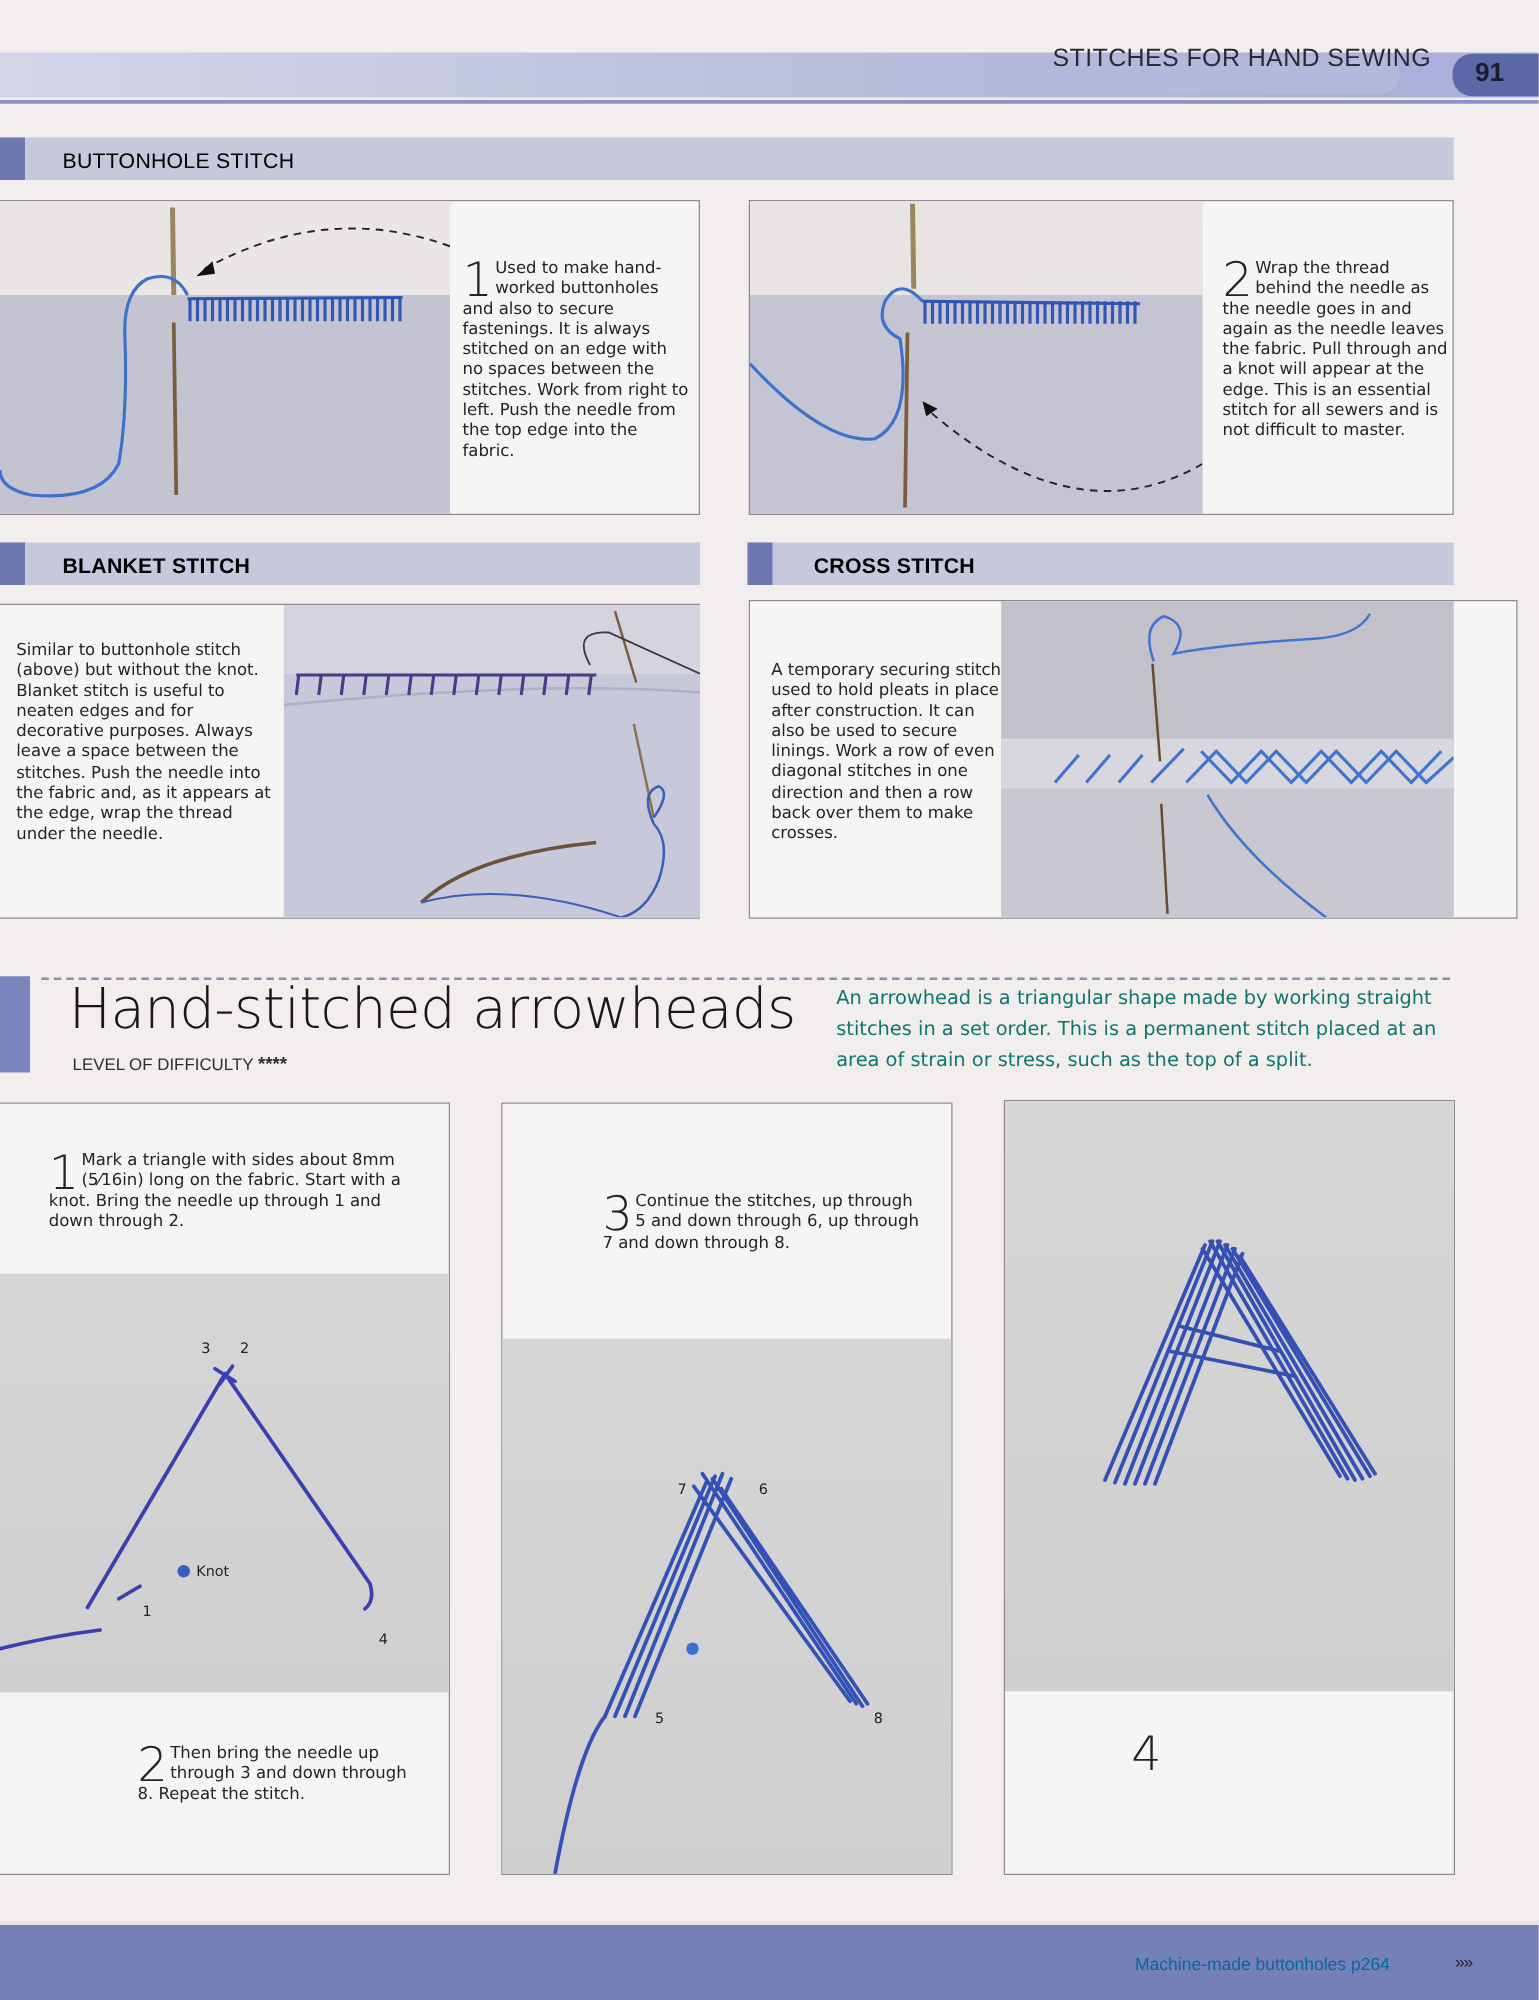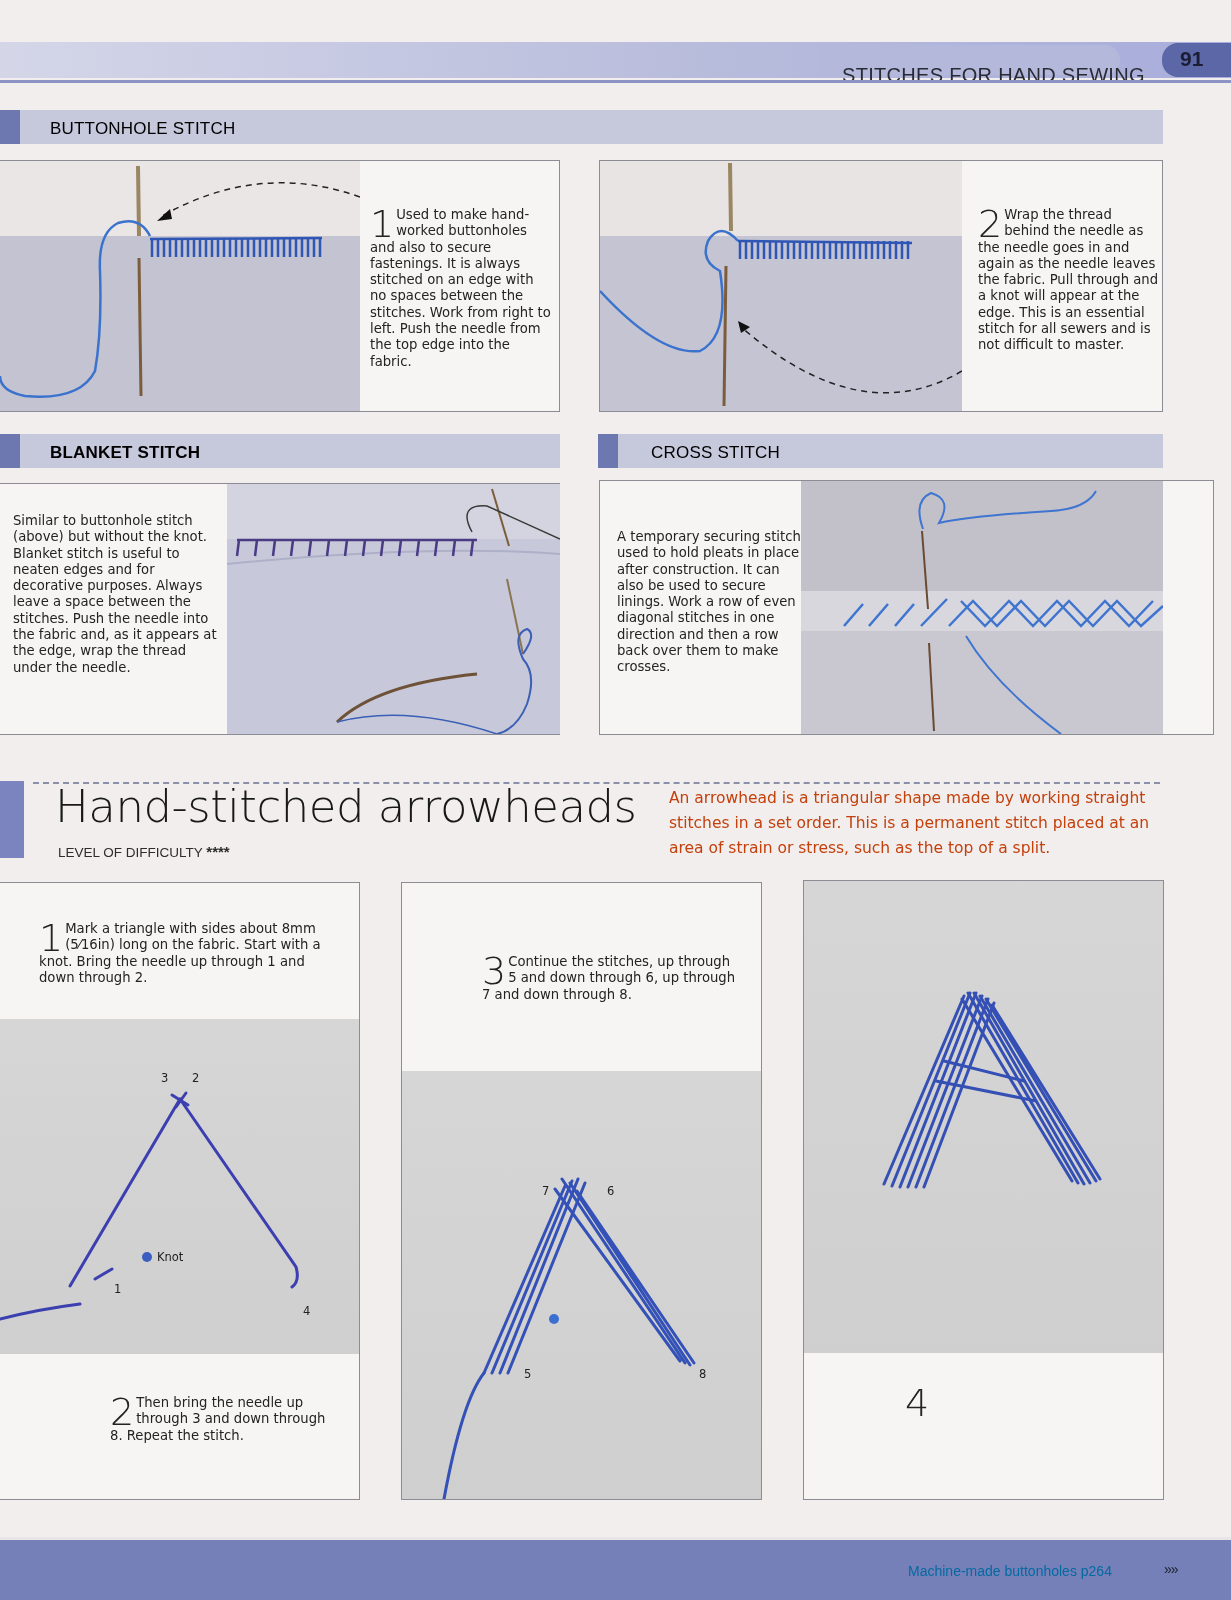--- a/index.html
+++ b/index.html
@@ -2,35 +2,35 @@
 <html><head>
 <meta charset="utf-8">
 <style>
   html,body{margin:0;padding:0;}
   body{width:1231px;height:1600px;background:#f3eeee;position:relative;overflow:hidden;font-family:"Liberation Sans",sans-serif;color:#1c1c1c;}
   .abs{position:absolute;}
   
   .top-band{left:0;top:42px;width:1231px;height:36px;background:linear-gradient(to right,#d4d6e8 0%,#b7bbdb 60%,#a8addb 100%);}
   .top-line{left:0;top:80px;width:1231px;height:3px;background:#8d93c4;}
   .chapter-pill{left:820px;top:45px;width:300px;height:30px;border-radius:0 16px 16px 0;background:#b4b9dc;}
-  .chapter-title{left:842px;top:64px;font-size:20px;letter-spacing:0.3px;color:#2a2a35;}
+  .chapter-title{left:842px;top:36px;font-size:20px;letter-spacing:0.3px;color:#2a2a35;}
   .page-num-pill{left:1162px;top:43px;width:69px;height:34px;background:#5b67a6;border-radius:16px 0 0 16px;}
   .page-num{left:1180px;top:47px;font-size:21px;font-weight:bold;color:#1b1d33;}
   
   .sec-bar{height:34px;background:#c6c8dc;}
   .sec-accent{width:20px;height:34px;background:#6e78b0;}
   .sec-title{font-size:17px;letter-spacing:0.2px;color:#000000;}
   
   .panel{background:#f7f4f4;border:1px solid #8c8c95;box-sizing:border-box;}
   .photo{background:linear-gradient(180deg,#dcdbe3 0%,#c8c8d6 40%,#bdbecf 100%);overflow:hidden;}
   .body-text{font-family:"DejaVu Sans",sans-serif;font-size:13.2px;line-height:16.3px;color:#232323;}
   .dropnum{float:left;font-size:38px;line-height:30px;margin-right:2px;margin-top:2px;font-family:"DejaVu Sans",sans-serif;font-weight:300;}
   .big-title{left:55px;top:780px;font-size:45px;font-weight:300;letter-spacing:-0.5px;color:#181818;font-family:"DejaVu Sans",sans-serif;}
   .difficulty{left:58px;top:843px;font-size:13.5px;color:#2d2d2d;}
-  .intro{left:669px;top:786px;width:490px;font-size:15.5px;line-height:25px;color:#c2410c;font-family:"DejaVu Sans",sans-serif;}
+  .intro{left:669px;top:786px;width:490px;font-size:15.5px;line-height:25px;color:#0f766e;font-family:"DejaVu Sans",sans-serif;}
   .dash-line{left:33px;top:782px;width:1127px;height:0;border-top:2px dashed #8b8fa8;}
   .arrow-accent{left:0;top:781px;width:24px;height:77px;background:#7b84bf;}
   .fabric{background:linear-gradient(180deg,#d7d6d6 0%,#cfcfcf 100%);}
   .bottom-band{left:0;top:1540px;width:1231px;height:60px;background:#7680b8;}
   .bottom-band-line{left:0;top:1537px;width:1231px;height:3px;background:#e9e4e6;}
   .footer-link{left:908px;top:1563px;font-size:14px;color:#0369a1;}
   .footer-arrows{left:1164px;top:1561px;font-size:14px;color:#1c1c2a;letter-spacing:-1px;}
   .label-sm{font-family:"DejaVu Sans",sans-serif;font-size:11.5px;color:#222;}
 </style>
 </head>
@@ -88,21 +88,21 @@
     <span class="dropnum">2</span><span>Wrap the thread behind the needle as the needle goes in and again as the needle leaves the fabric. Pull through and a knot will appear at the edge. This is an essential stitch for all sewers and is not difficult to master.</span>
   </div>
 </div>
 
 <div class="abs sec-bar" style="left:0;top:434px;width:560px;"></div>
 <div class="abs sec-accent" style="left:0;top:434px;"></div>
 <div class="abs sec-title" style="left:50px;top:443px;font-weight:bold;">BLANKET STITCH</div>
 
 <div class="abs sec-bar" style="left:598px;top:434px;width:565px;"></div>
 <div class="abs sec-accent" style="left:598px;top:434px;"></div>
-<div class="abs sec-title" style="left:651px;top:443px;">CROSS STITCH</div>
+<div class="abs sec-title" style="left:651px;top:443px;font-weight:bold;">CROSS STITCH</div>
 
 <div class="abs panel" style="left:-1px;top:483px;width:561px;height:252px;">
   <div class="abs body-text" style="left:13px;top:29px;width:205px;">Similar to buttonhole stitch (above) but without the knot. Blanket stitch is useful to neaten edges and for decorative purposes. Always leave a space between the stitches. Push the needle into the fabric and, as it appears at the edge, wrap the thread under the needle.</div>
   <div class="abs photo" style="left:227px;top:0;width:333px;height:250px;background:#c7c8da;">
     <svg width="333" height="250">
       <rect x="0" y="0" width="333" height="55" fill="#d4d4e0"></rect>
       <path d="M0 80 Q200 60 333 70" fill="none" stroke="#aeb0c8" stroke-width="2"></path>
       <g stroke="#4a3b85" stroke-width="2.5" fill="none">
         <path d="M10 56 L250 56"></path>
         <path d="M12 56 l-2 16M30 56 l-2 16M48 56 l-2 16M66 56 l-2 16M84 56 l-2 16M102 56 l-2 16M120 56 l-2 16M138 56 l-2 16M156 56 l-2 16M174 56 l-2 16M192 56 l-2 16M210 56 l-2 16M228 56 l-2 16M246 56 l-2 16"></path>

